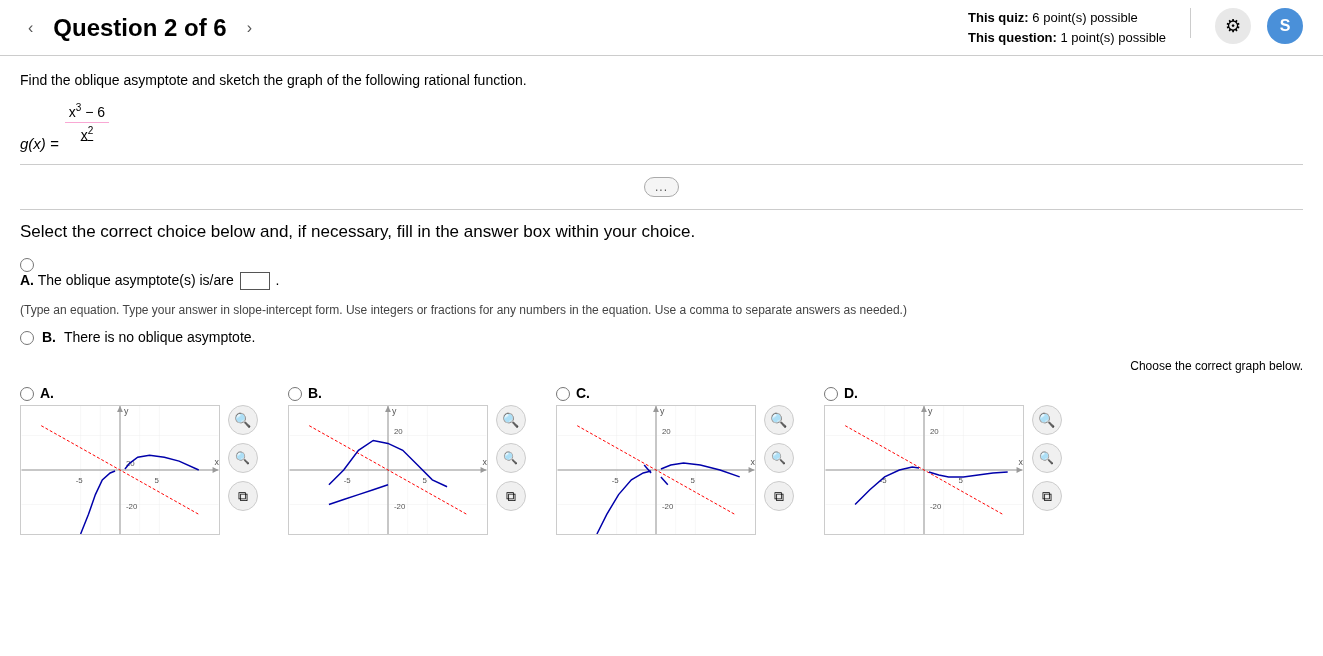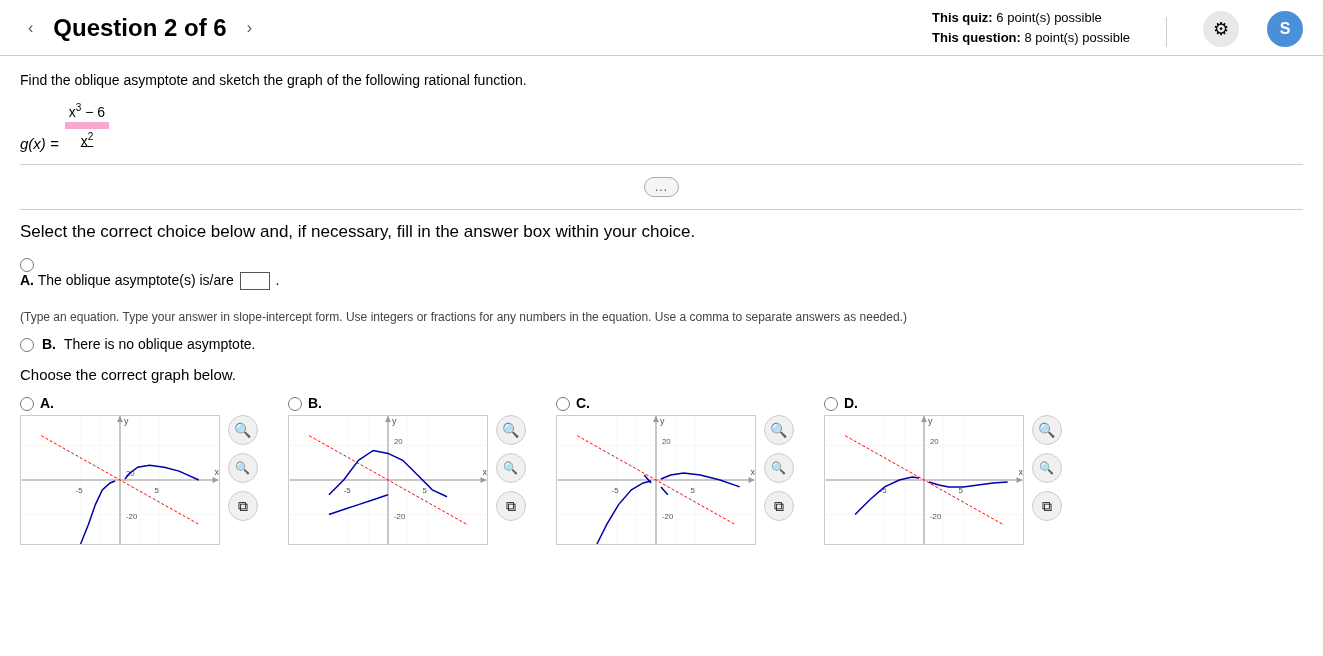--- a/index.html
+++ b/index.html
@@ -35,22 +35,22 @@
       border: none;
       background: none;
     }
     .question-title {
       font-size: 24px;
       font-weight: bold;
       color: #000;
     }
     .header-right {
       display: flex;
-      align-items: flex-end;
-      gap: 28px;
+      align-items: flex-start;
+      gap: 16px;
     }
     .quiz-info {
       text-align: left;
       font-size: 13px;
       line-height: 1.5;
     }
     .quiz-info .bold { font-weight: bold; }
     .gear-icon-btn {
       width: 36px;
       height: 36px;
@@ -103,21 +103,21 @@
     }
     .fraction {
       display: inline-flex;
       flex-direction: column;
       align-items: center;
       vertical-align: middle;
       gap: 0;
     }
     .fraction .numerator {
       font-size: 14px;
-      border-bottom: 7px solid #f9a8d4;
+      border-bottom: 1px solid #f9a8d4;
       padding: 0 4px 2px;
     }
     .fraction .denominator {
       font-size: 14px;
       padding: 2px 4px 0;
       text-decoration: underline;
     }
     sup { font-size: 10px; vertical-align: super; }
 
     
@@ -171,37 +171,38 @@
       display: inline-block;
       width: 30px;
       height: 18px;
       border: 1px solid #555;
       vertical-align: middle;
       margin: 0 2px;
     }
     .choice-subtext {
       font-size: 12px;
       color: #444;
-      margin-top: 20px;
+      margin-top: 13px;
       margin-left: 0;
     }
     .choice-b-row {
       display: flex;
       align-items: center;
       gap: 8px;
       margin-bottom: 14px;
     }
 
     
     .graph-section {
       margin-top: 8px;
     }
     .graph-instruction {
-      font-size: 15px;
+      font-size: 12px;
       margin-bottom: 12px;
+      text-align: right;
     }
     .graphs-row {
       display: flex;
       align-items: flex-start;
       gap: 30px;
     }
     .graph-option-header {
       display: flex;
       align-items: center;
       gap: 6px;
@@ -252,21 +253,21 @@
     <button class="nav-arrow">›</button>
   </div>
   <div class="header-right">
     <div class="quiz-info">
       <div>
         <span class="bold">This quiz:</span>
         <span>6 point(s) possible</span>
       </div>
       <div>
         <span class="bold">This question:</span>
-        <span>8 point(s) possible</span>
+        <span>1 point(s) possible</span>
       </div>
     </div>
     <div class="header-divider"></div>
     <button class="gear-icon-btn">
       <span>⚙</span>
     </button>
     <div class="user-avatar">
       <span>S</span>
     </div>
   </div>

